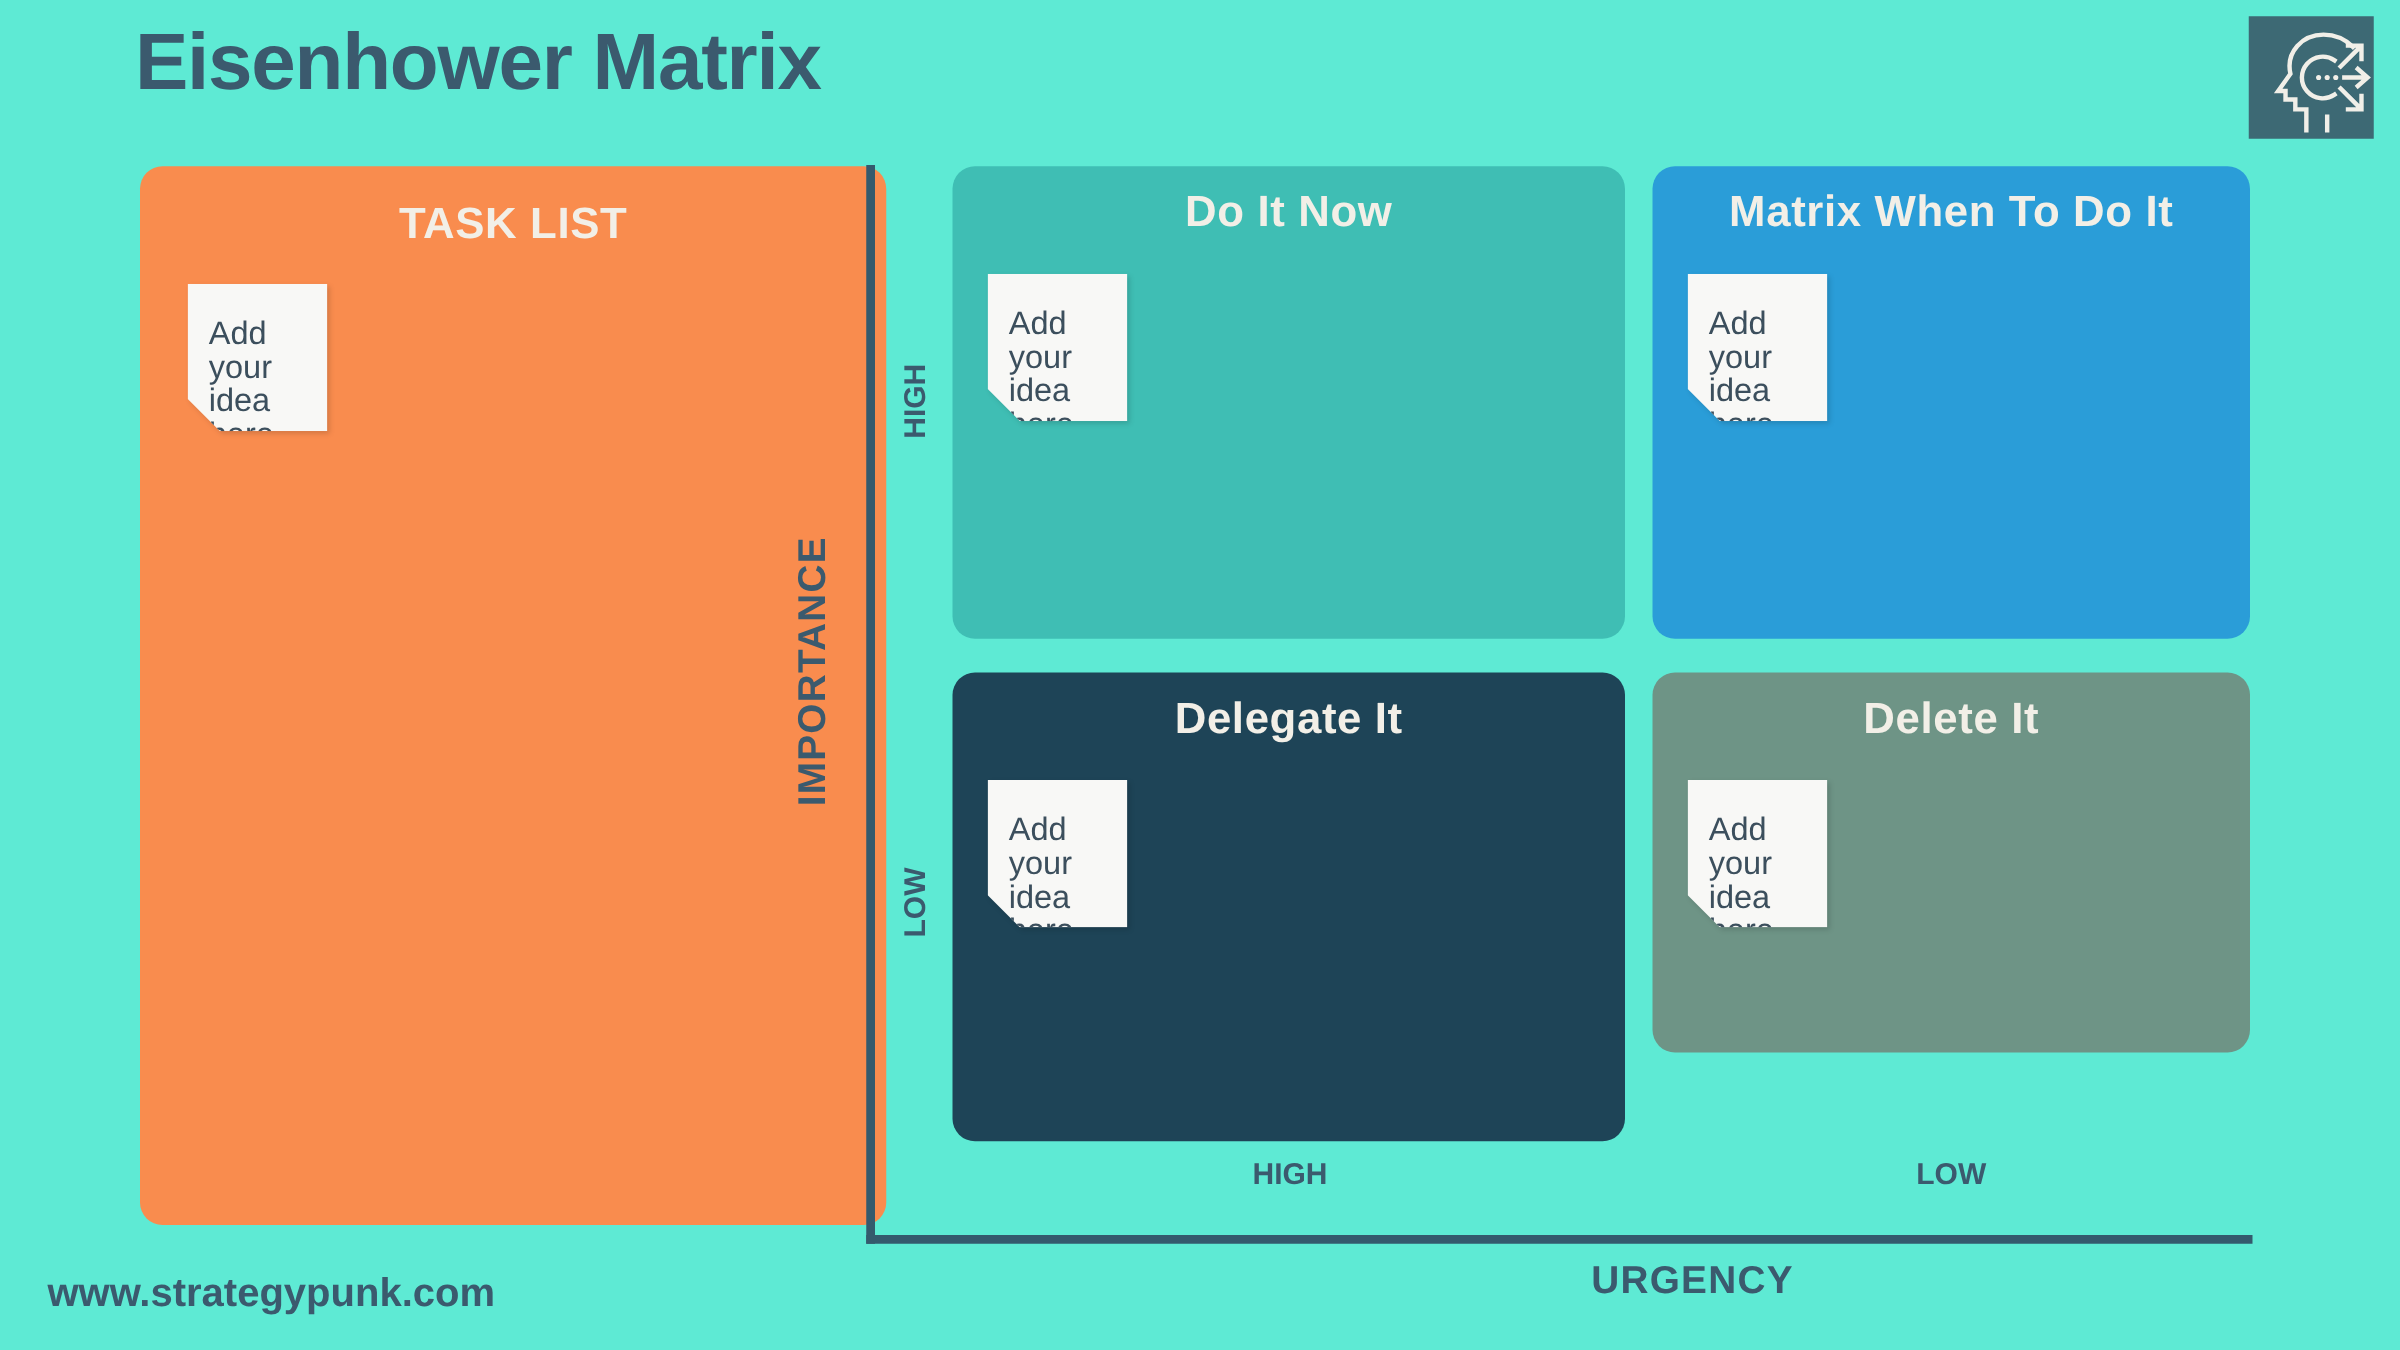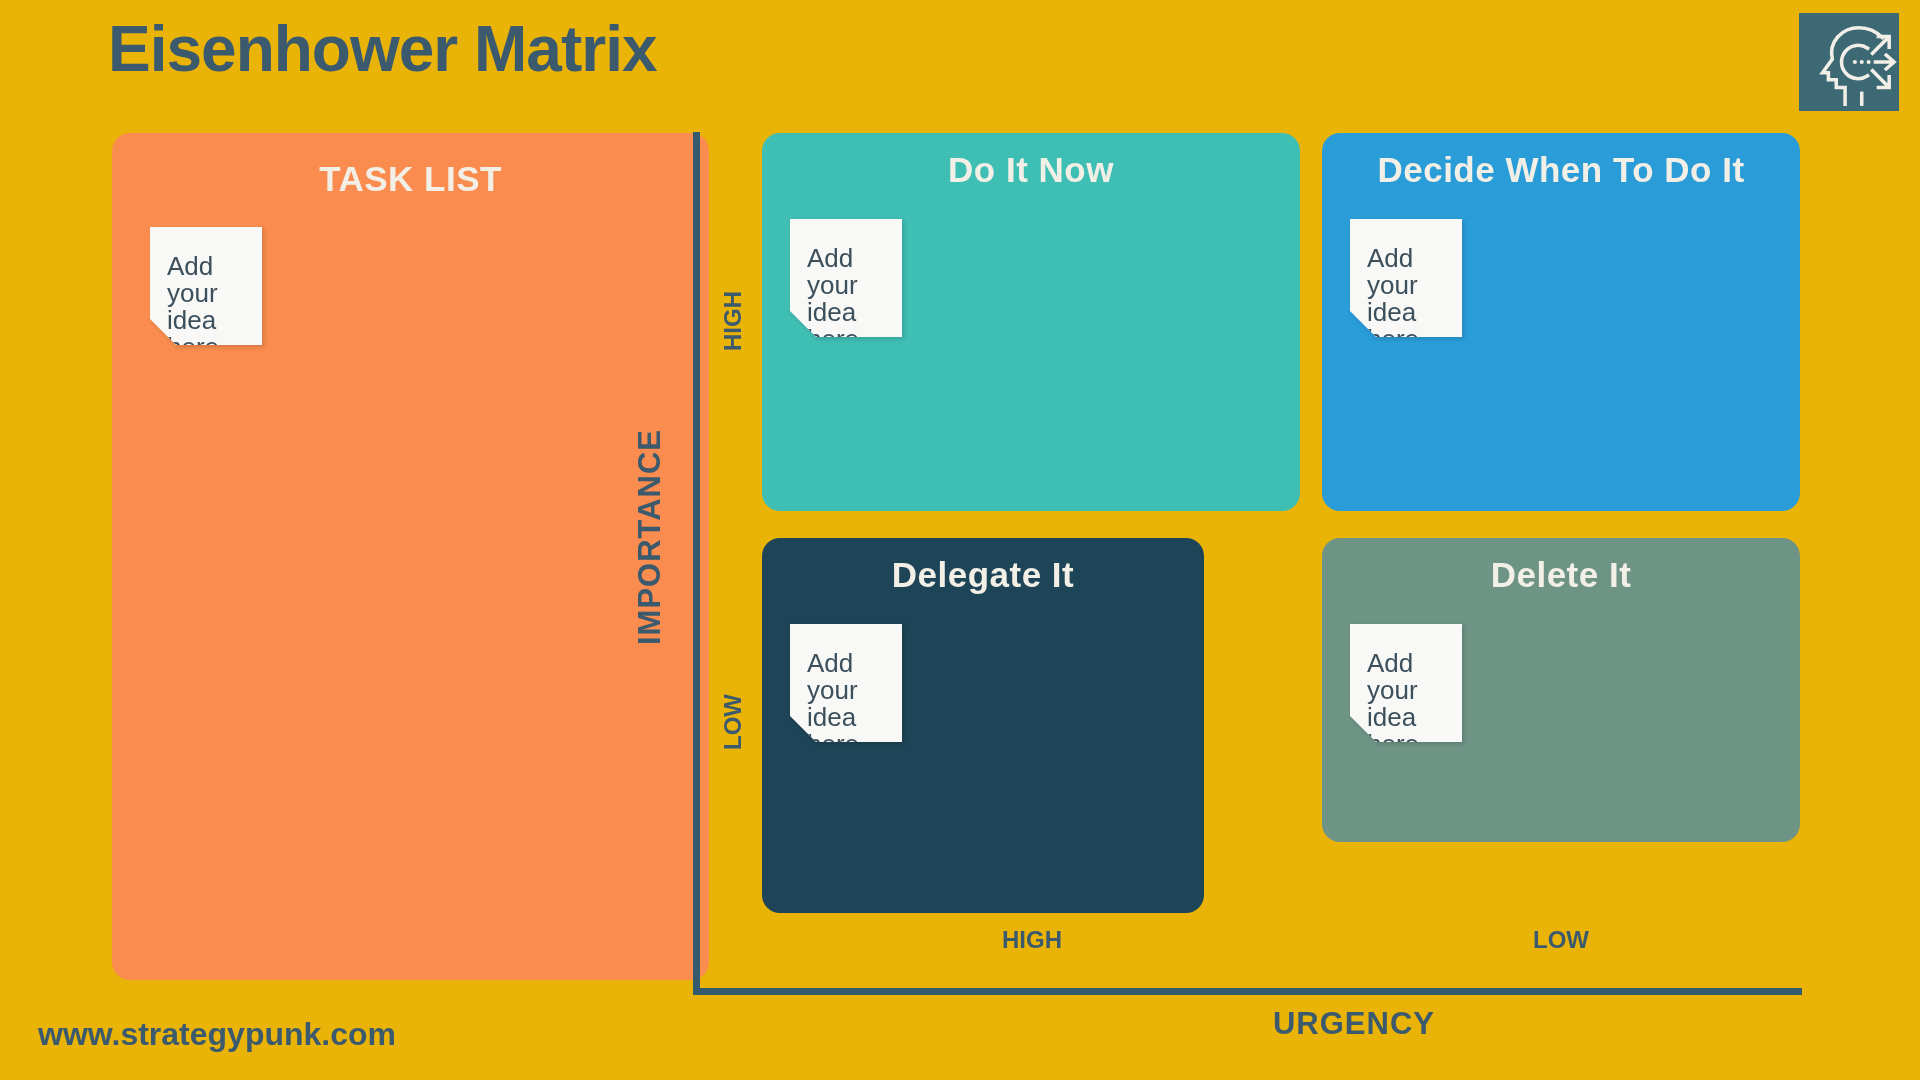--- a/index.html
+++ b/index.html
@@ -26,21 +26,21 @@
   .task-list { left:112px; top:133px; width:597px; height:847px; }
 
   .panel h2 {
     margin:0; padding-top:26px; text-align:center;
     font-size:35px; font-weight:bold; letter-spacing:0.5px;
     color:var(--quadrant_title);
   }
 
   .q1 { left:762px; top:133px; width:538px; height:378px; }
   .q2 { left:1322px; top:133px; width:478px; height:378px; }
-  .q3 { left:762px; top:538px; width:442px; height:375px; }
+  .q3 { left:762px; top:538px; width:538px; height:375px; }
   .q4 { left:1322px; top:538px; width:478px; height:304px; }
   .q1 h2, .q2 h2, .q3 h2, .q4 h2 { padding-top:17px; }
 
   .note-wrap {
     position:absolute; left:28px; top:86px;
     filter:drop-shadow(2px 2px 2px rgba(0,0,0,0.15));
   }
   .task-list .note-wrap { left:38px; top:94px; }
   .note {
     width:112px; height:118px; box-sizing:border-box;
@@ -73,21 +73,21 @@
 
   .footer {
     position:absolute; left:38px; top:1016px;
     font-size:32px; font-weight:bold; color:var(--heading);
     text-decoration:none; cursor:pointer;
   }
 </style>
 </head>
 <body>
 
-<div class="canvas" style="background-color: #eab308;">
+<div class="canvas" style="background-color: #5eead4;">
 
   <h1 class="page-title">Eisenhower Matrix</h1>
 
   <div class="logo" style="background-color: rgb(61, 105, 116);">
     <svg viewBox="0 0 100 100" fill="none" stroke="#f1efe8" stroke-width="3.6" stroke-linecap="square" stroke-linejoin="miter">
       <path d="M46 93 L46 76 L37 76 L37 68 L29 68 L29 61 L23 61 L33 47 C29 29 43 15 60 15 C70 15 78 19 84 25"></path>
       <path d="M69 36 A17 17 0 1 0 69 64"></path>
       <circle cx="56" cy="50" r="2.1" fill="#f1efe8" stroke="none"></circle>
       <circle cx="63" cy="50" r="2.1" fill="#f1efe8" stroke="none"></circle>
       <circle cx="70" cy="50" r="2.1" fill="#f1efe8" stroke="none"></circle>
@@ -121,21 +121,21 @@
   <section class="panel q1" style="background-color: rgb(63, 190, 180);">
     <h2>Do It Now</h2>
     <div class="note-wrap">
       <div class="note">
         <span>Add your idea here</span>
       </div>
     </div>
   </section>
 
   <section class="panel q2" style="background-color: rgb(42, 157, 216);">
-    <h2>Decide When To Do It</h2>
+    <h2>Matrix When To Do It</h2>
     <div class="note-wrap">
       <div class="note">
         <span>Add your idea here</span>
       </div>
     </div>
   </section>
 
   <section class="panel q3" style="background-color: rgb(30, 68, 87);">
     <h2>Delegate It</h2>
     <div class="note-wrap">

